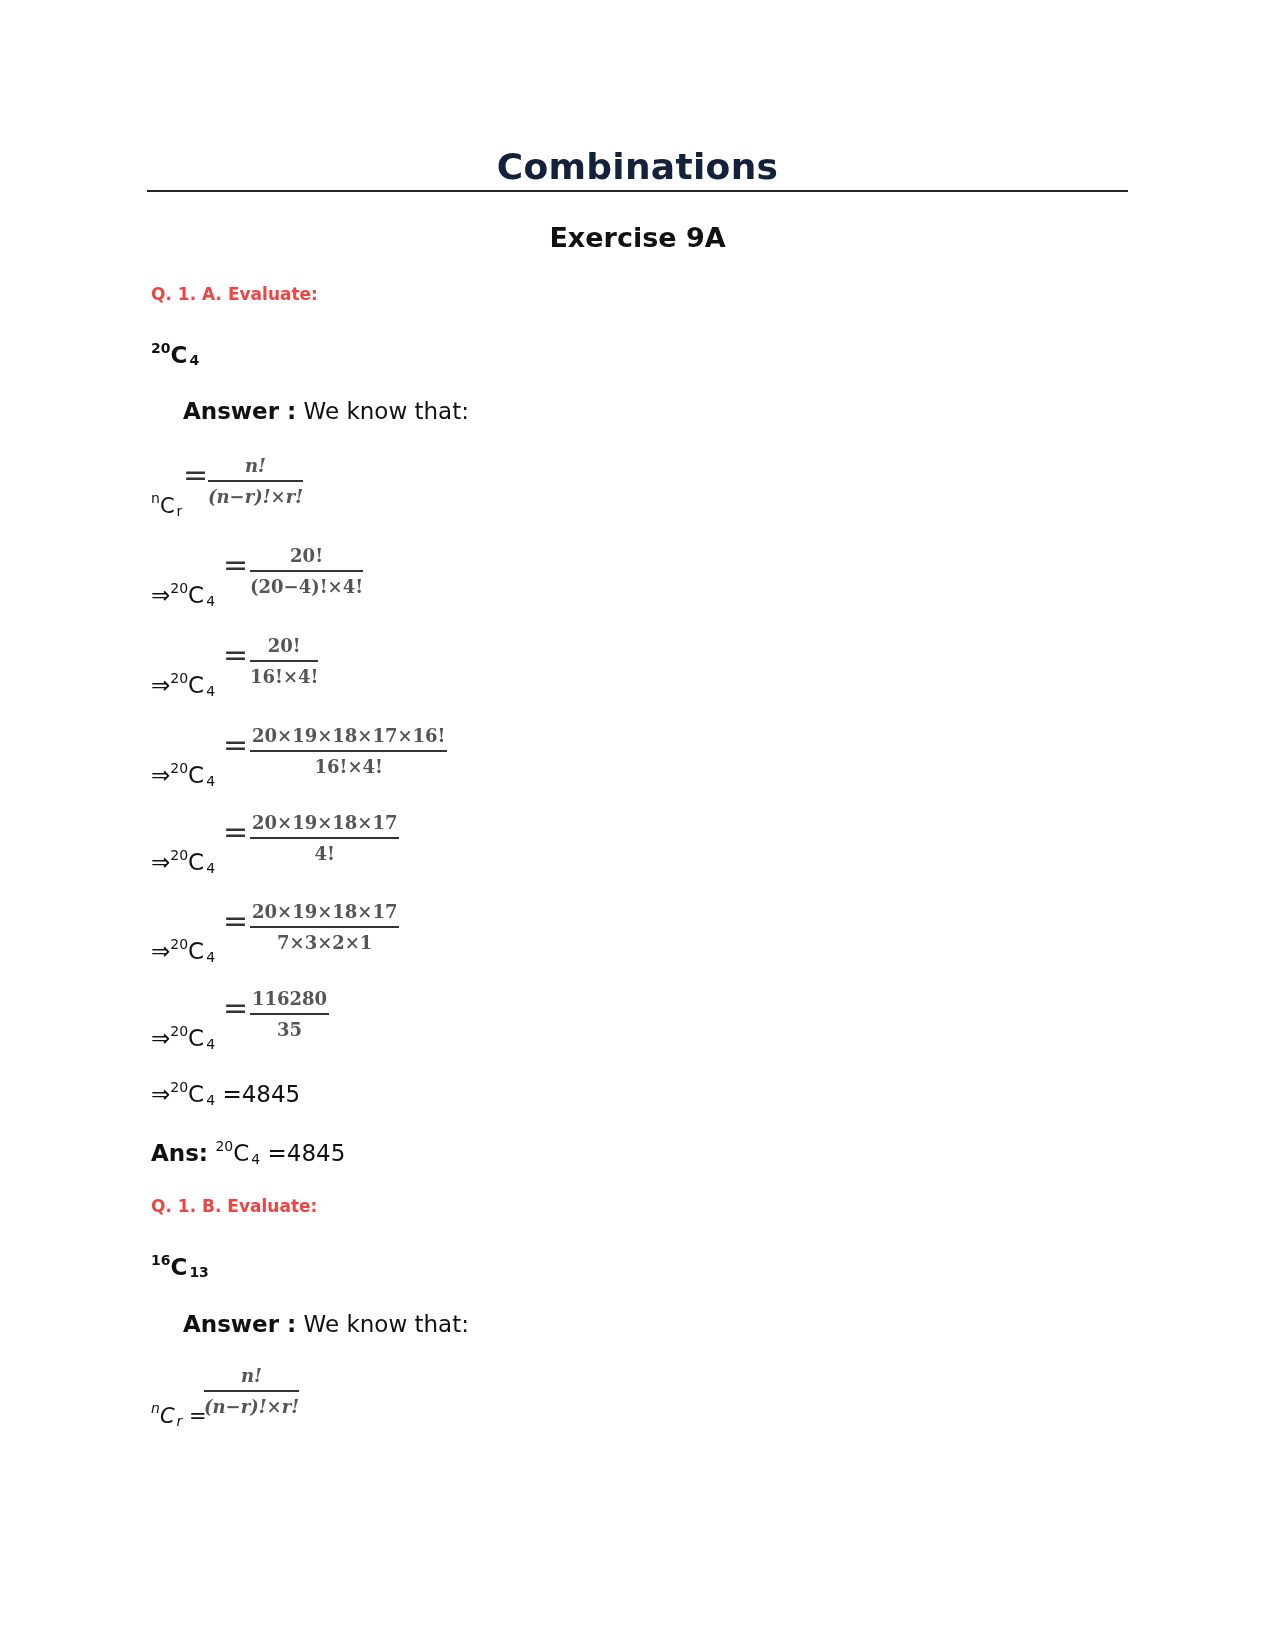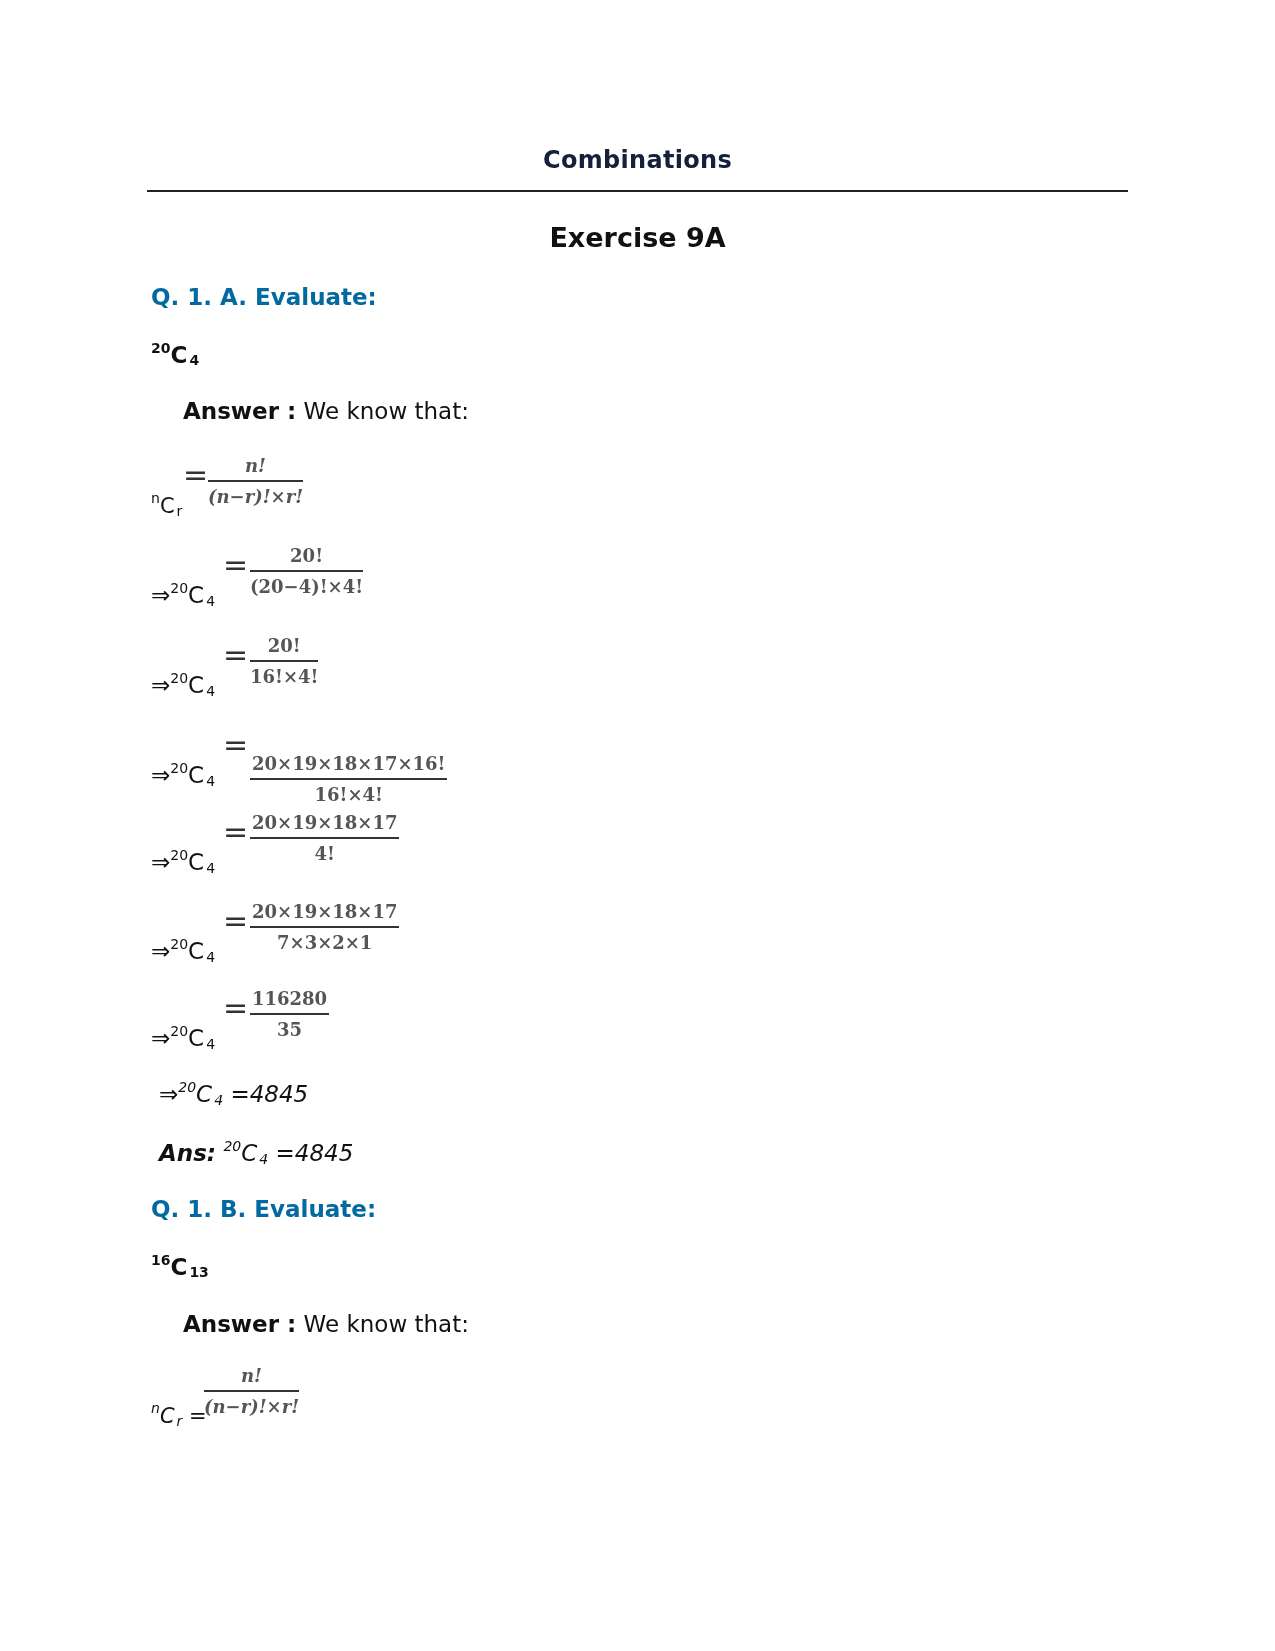--- a/index.html
+++ b/index.html
@@ -1,38 +1,38 @@
 <!DOCTYPE html>
 <html><head>
 <meta charset="utf-8">
 <style>
   html, body { margin: 0; padding: 0; background: #ffffff; }
   body { width: 1275px; height: 1651px; position: relative; overflow: hidden;
          font-family: "DejaVu Sans", sans-serif; color: #111111; }
   .abs { position: absolute; }
-  .title { left: 0; width: 1275px; top: 146px; text-align: center; font-size: 24px; font-weight: bold; color: #14213a; letter-spacing: 0.3px; }
+  .title { left: 0; width: 1275px; top: 146px; text-align: center; font-size: 36px; font-weight: bold; color: #14213a; letter-spacing: 0.3px; }
   .rule { left: 147px; top: 190px; width: 981px; height: 2px; background: #222222; }
   .subtitle { left: 0; width: 1275px; text-align: center; top: 222px; font-size: 27px; font-weight: bold; color: #111; }
-  .q { left: 151px; font-size: 23px; font-weight: bold; color: #0369a1; }
+  .q { left: 151px; font-size: 17px; font-weight: bold; color: #ef4444; }
   .expr-bold { left: 151px; font-size: 23px; font-weight: bold; }
   .expr-bold sup { font-size: 14px; vertical-align: 10px; }
   .expr-bold sub { font-size: 14px; vertical-align: -2px; margin-left: 2px; }
   .ans-line { left: 151px; font-size: 23px; }
   .ans-line b { font-weight: bold; margin-left: 32px; }
   .row { left: 151px; height: 70px; width: 600px; }
   .lhs { position: absolute; left: 0; bottom: 6px; font-size: 23px; white-space: nowrap; }
   .lhs sup { font-size: 14px; vertical-align: 10px; }
   .lhs sub { font-size: 14px; vertical-align: -3px; margin-left: 2px; }
   .eq { position: absolute; font-size: 30px; color: #333; top: 2px; }
   .frac { position: absolute; top: 0; display: inline-block; text-align: center;
           font-family: "DejaVu Serif", serif; font-weight: bold; color: #555555; font-size: 18px; }
   .frac .num { display: block; padding: 0 2px 3px 2px; border-bottom: 2px solid #333; line-height: 22px; }
   .frac .den { display: block; padding-top: 4px; line-height: 22px; }
   .frac.italic .num, .frac.italic .den { font-style: italic; }
-  .plain { left: 159px; font-size: 23px; white-space: nowrap; font-style: italic; }
+  .plain { left: 151px; font-size: 23px; white-space: nowrap; }
   .plain sup { font-size: 14px; vertical-align: 10px; }
   .plain sub { font-size: 14px; vertical-align: -3px; margin-left: 2px; }
   .plain b { font-weight: bold; }
 </style>
 </head>
 <body>
 
 <div class="abs title">Combinations</div>
 <div class="abs rule"></div>
 <div class="abs subtitle">Exercise 9A</div>
@@ -72,21 +72,21 @@
   <span class="eq" style="left:72px;">=</span>
   <span class="frac" style="left:99px;">
     <span class="num">20!</span>
     <span class="den">16!×4!</span>
   </span>
 </div>
 
 <div class="abs row" style="top:725px;">
   <span class="lhs"><span>⇒</span><sup>20</sup><span>C</span><sub>4</sub></span>
   <span class="eq" style="left:72px;">=</span>
-  <span class="frac" style="left:99px;margin-top:28px;">
+  <span class="frac" style="left:99px;">
     <span class="num">20×19×18×17×16!</span>
     <span class="den">16!×4!</span>
   </span>
 </div>
 
 <div class="abs row" style="top:812px;">
   <span class="lhs"><span>⇒</span><sup>20</sup><span>C</span><sub>4</sub></span>
   <span class="eq" style="left:72px;">=</span>
   <span class="frac" style="left:99px;">
     <span class="num">20×19×18×17</span>

